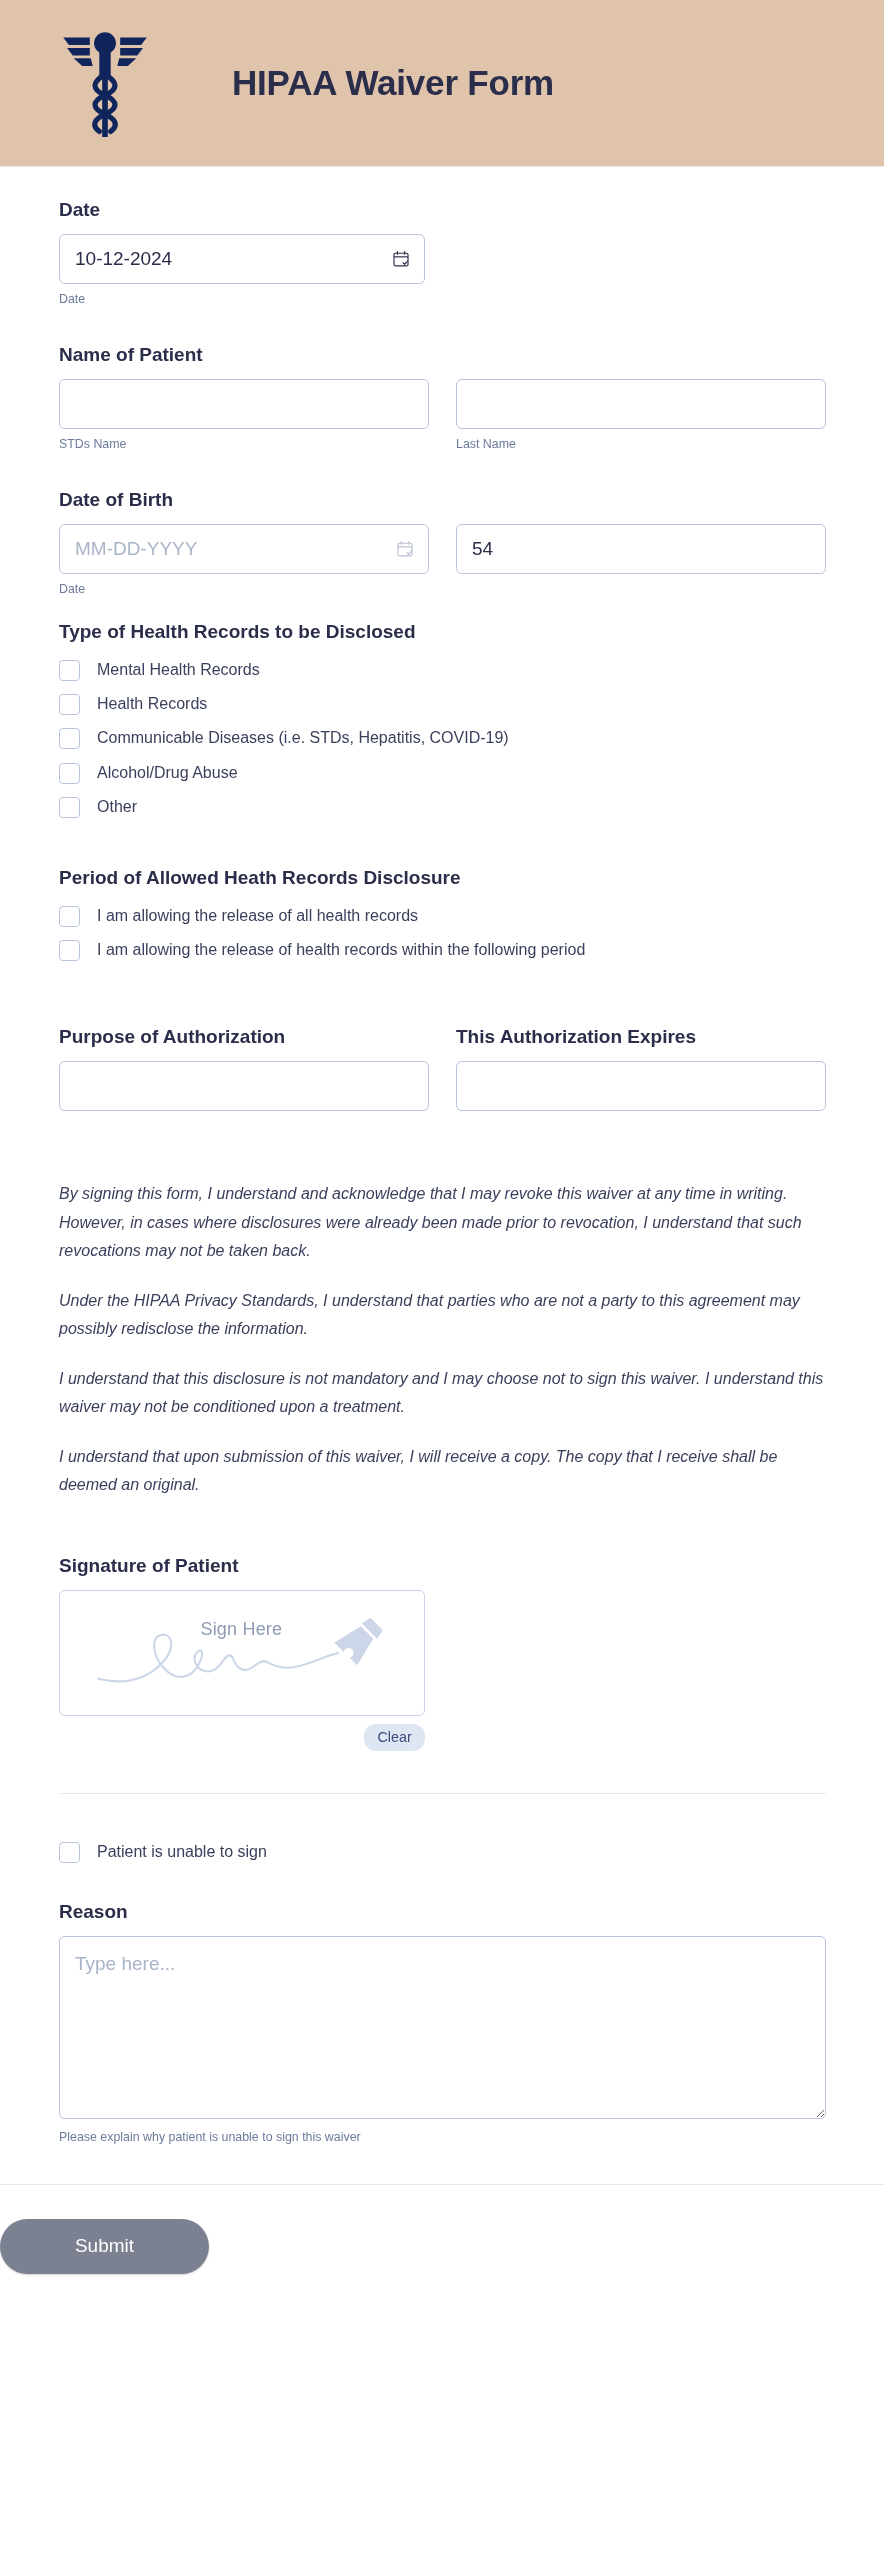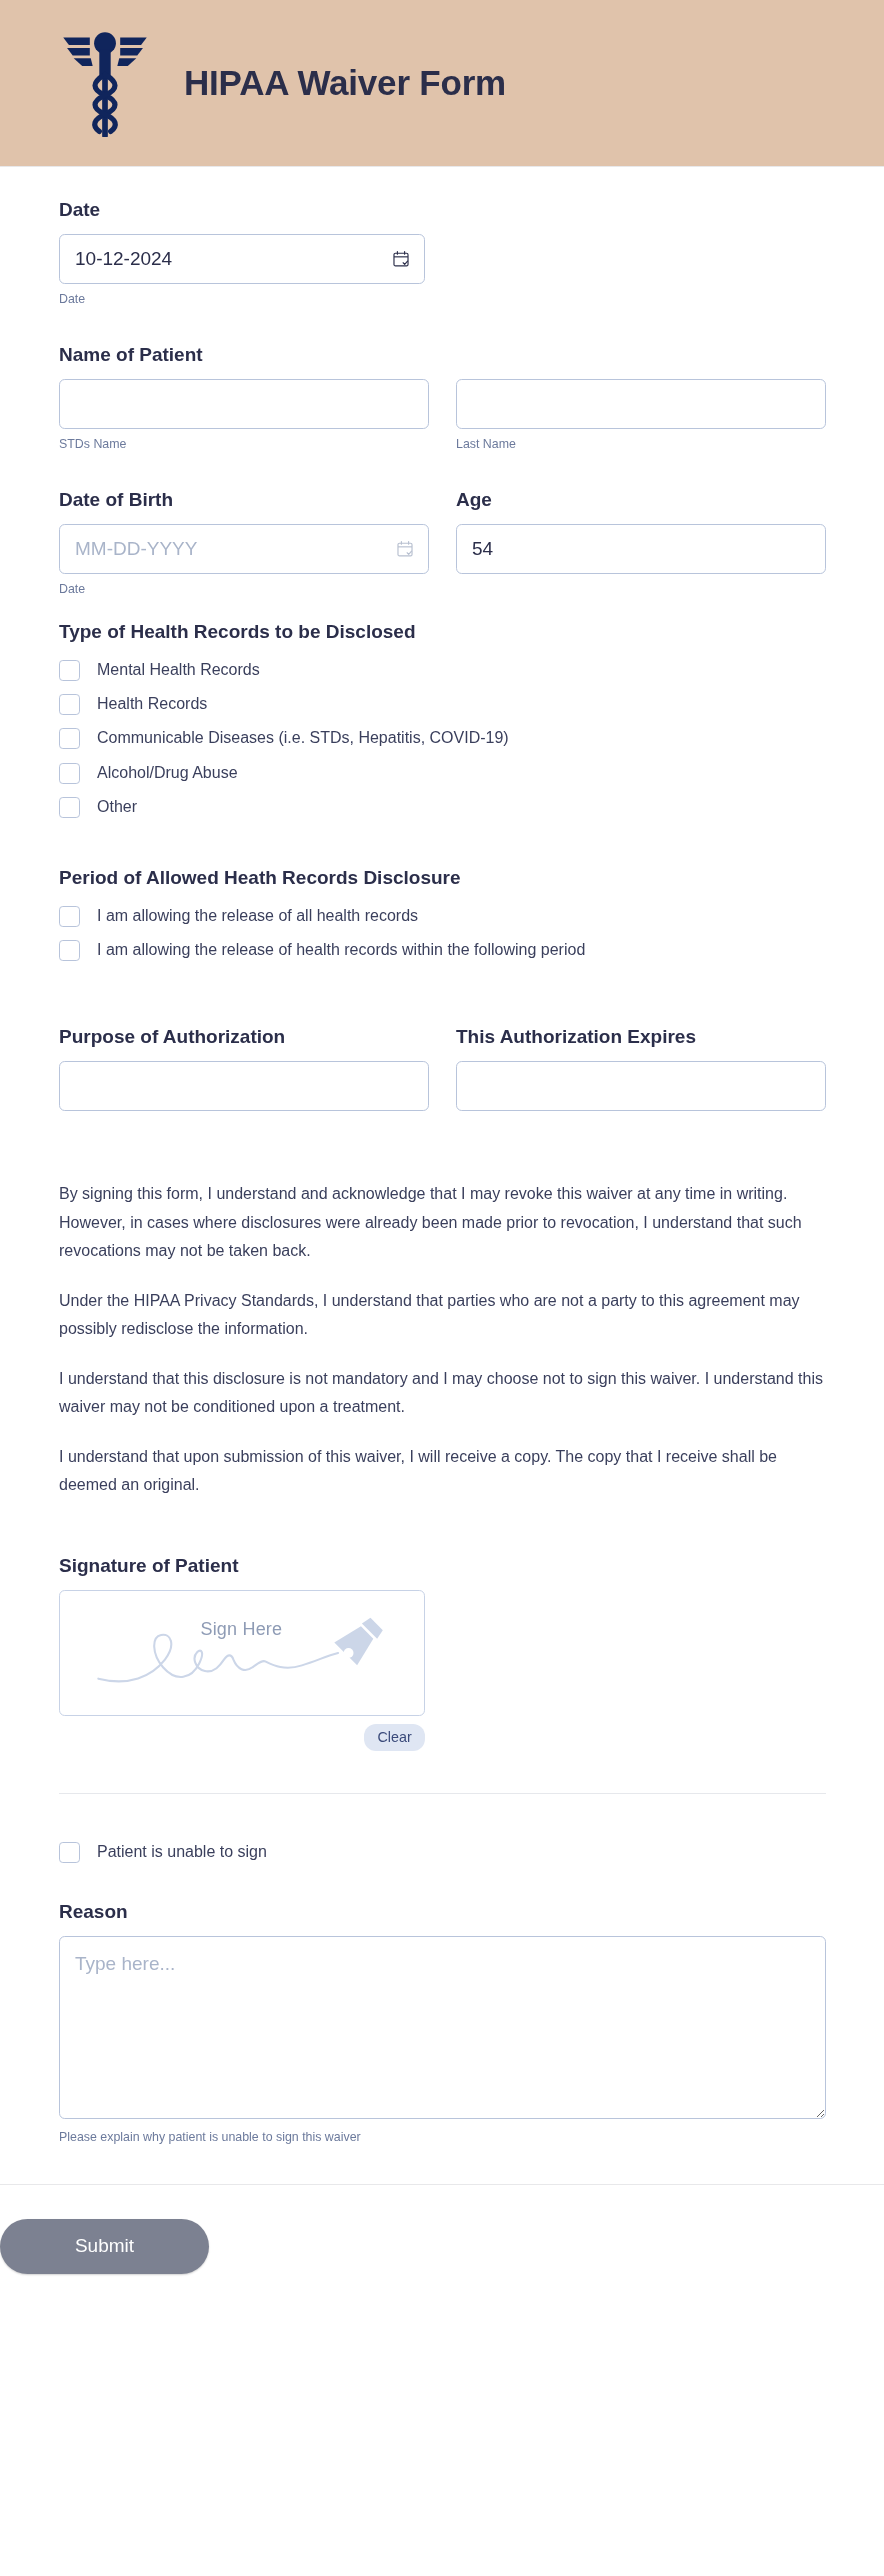--- a/index.html
+++ b/index.html
@@ -15,20 +15,21 @@
   .page { width: 885px; background: #ffffff; }
 
   
   .form-header {
     background: #e0c3ab;
     height: 167px;
     display: flex;
     align-items: center;
     padding-left: 59px;
     border-bottom: 1px solid #e8e8ea;
+    gap: 48px;
   }
   .logo-wrap {
     width: 91px;
     height: 114px;
     display: flex;
     align-items: center;
     justify-content: center;
     flex: 0 0 auto;
   }
   .header-title {
@@ -116,20 +117,21 @@
     color: #2b2e4a;
     margin-bottom: 17px;
   }
 
   
   .legal {
     font-size: 16px;
     line-height: 1.78;
     color: #3a3f5c;
     margin: 0 0 21px 0;
+    font-style: italic;
   }
 
   
   .sig-label {
     font-size: 19px;
     font-weight: bold;
     color: #2b2e4a;
     margin-bottom: 13.3px;
   }
   .sig-pad {
@@ -270,23 +272,20 @@
           <input class="input-box" type="text" value="" style="">
           <span class="sublabel">Last Name</span>
         </div>
       </div>
     </div>
 
     <div class="field-block" style="margin-top:38px">
       <div class="row">
         <div class="col">
           <label class="field-label">Date of Birth</label>
-        </div>
-        <div class="col">
-          <label class="field-label">Age</label>
         </div>
       </div>
       <div class="row">
         <div class="col">
           <div class="input-with-icon">
             <input class="input-box" type="text" placeholder="MM-DD-YYYY" style="">
             <span class="cal-icon">
               <svg width="18" height="18" viewBox="0 0 20 20" fill="none" stroke="#b8c0d0" stroke-width="1.3">
                 <rect x="2.2" y="3.6" width="15.6" height="14" rx="1.6"></rect>
                 <path d="M2.2 7.6 H17.8"></path>

